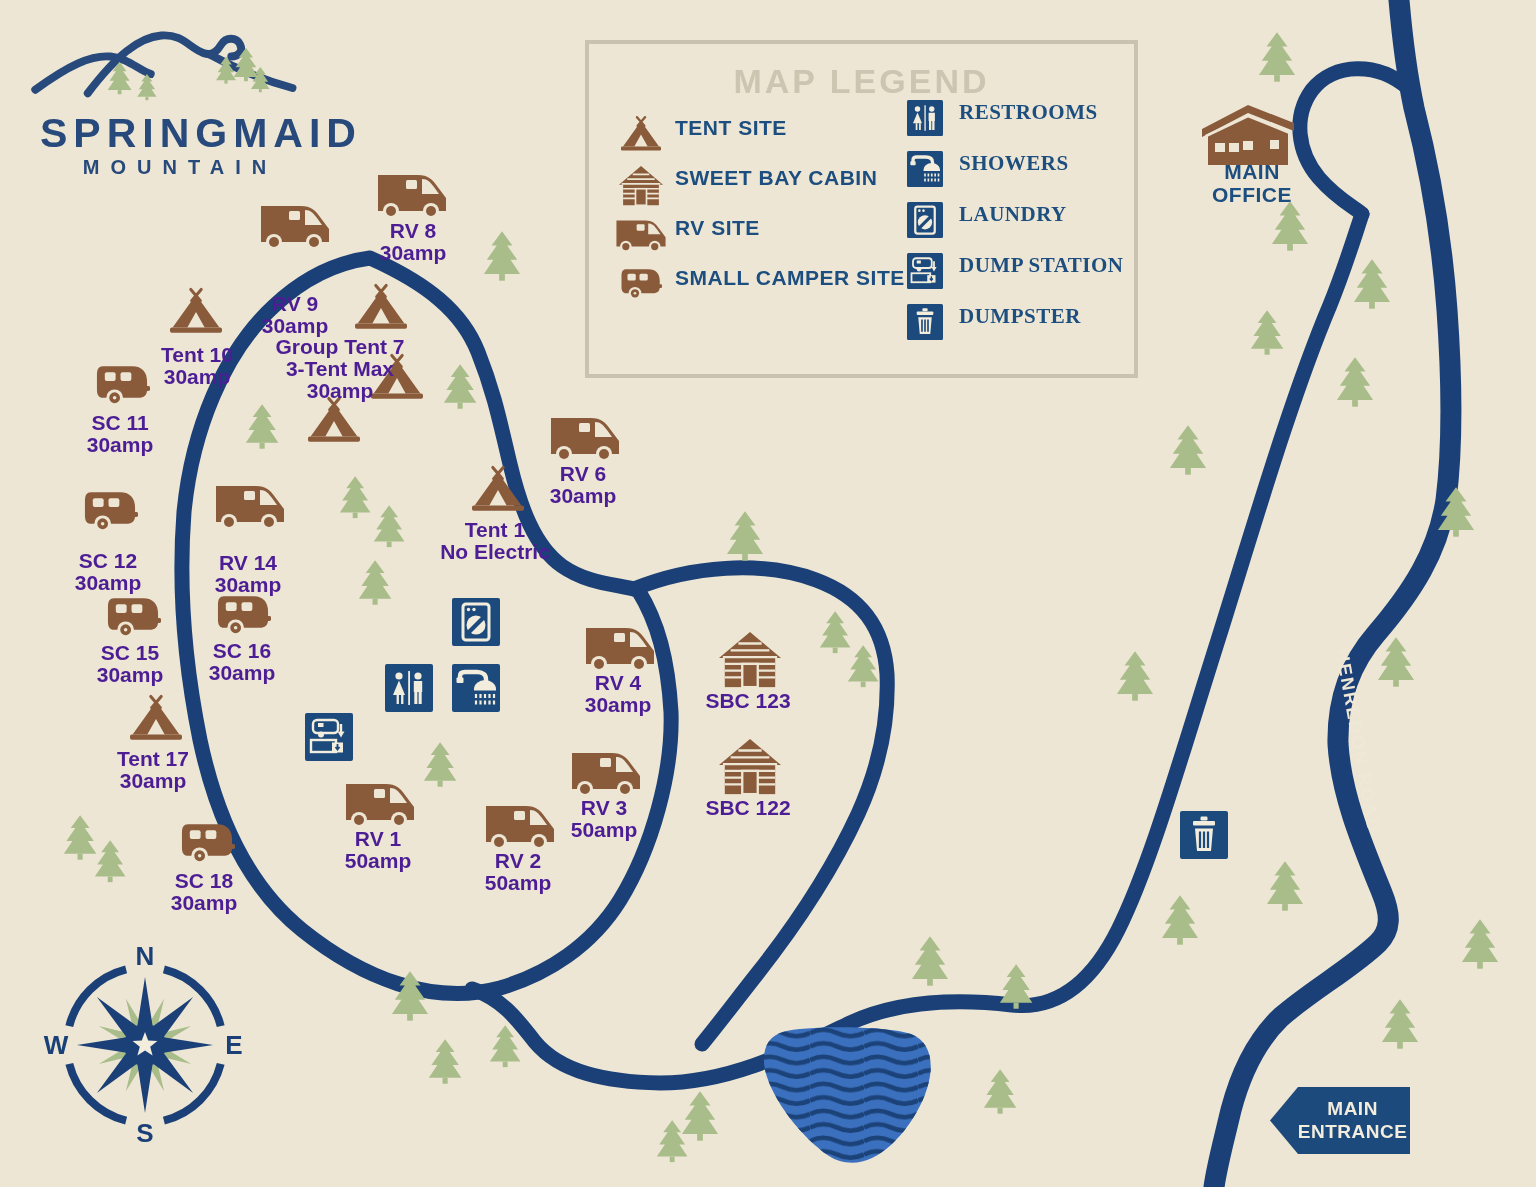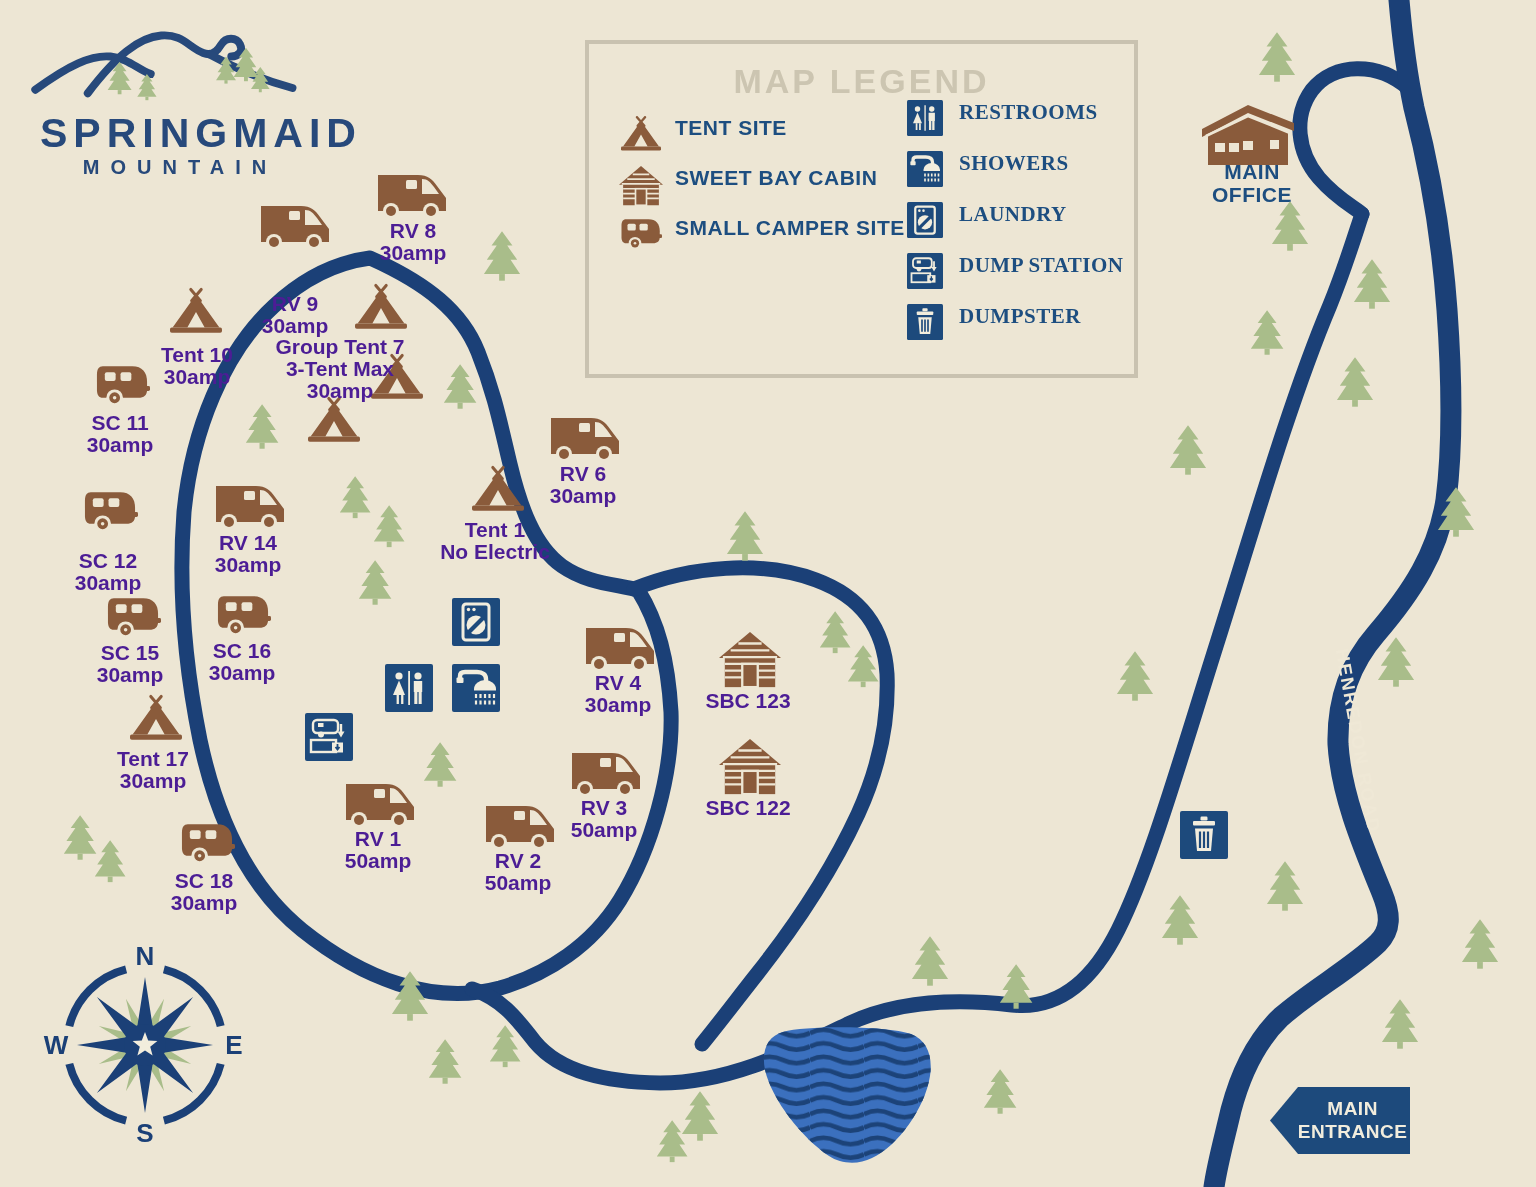--- a/index.html
+++ b/index.html
@@ -232,20 +232,28 @@
       <div class="legend-row">
         <span class="legend-ic">
             <svg width="44" height="40">
               <use href="#i-cabin" width="44" height="40"></use>
             </svg>
           </span>
         <span class="legend-lab">SWEET BAY CABIN</span>
       </div>
       <div class="legend-row">
         <span class="legend-ic">
+            <svg width="52" height="38">
+              <use href="#i-rv" width="52" height="38"></use>
+            </svg>
+          </span>
+        <span class="legend-lab">RV SITE</span>
+      </div>
+      <div class="legend-row">
+        <span class="legend-ic">
             <svg width="42" height="35">
               <use href="#i-camper" width="42" height="35"></use>
             </svg>
           </span>
         <span class="legend-lab">SMALL CAMPER SITE</span>
       </div>
     </div>
     <div class="legend-col right">
       <div class="legend-row">
         <span class="legend-ic">
@@ -355,21 +363,21 @@
           <use href="#i-camper" width="55" height="46"></use>
         </svg>
       </div>
       <div class="site-label" style="left: 13px; top: 538px; margin-top: 12px;">SC 12
 30amp</div>
       <div class="marker" style="left: 214px; top: 480px;">
         <svg width="72" height="52">
           <use href="#i-rv" width="72" height="52"></use>
         </svg>
       </div>
-      <div class="site-label" style="left: 153px; top: 532px;">RV 14
+      <div class="site-label" style="left: 153px; top: 552px;">RV 14
 30amp</div>
       <div class="marker" style="left: 549px; top: 412px;">
         <svg width="72" height="52">
           <use href="#i-rv" width="72" height="52"></use>
         </svg>
       </div>
       <div class="site-label" style="left: 488px; top: 463px;">RV 6
 30amp</div>
       <div class="marker" style="left: 472px; top: 465px;">
         <svg width="52" height="50">

